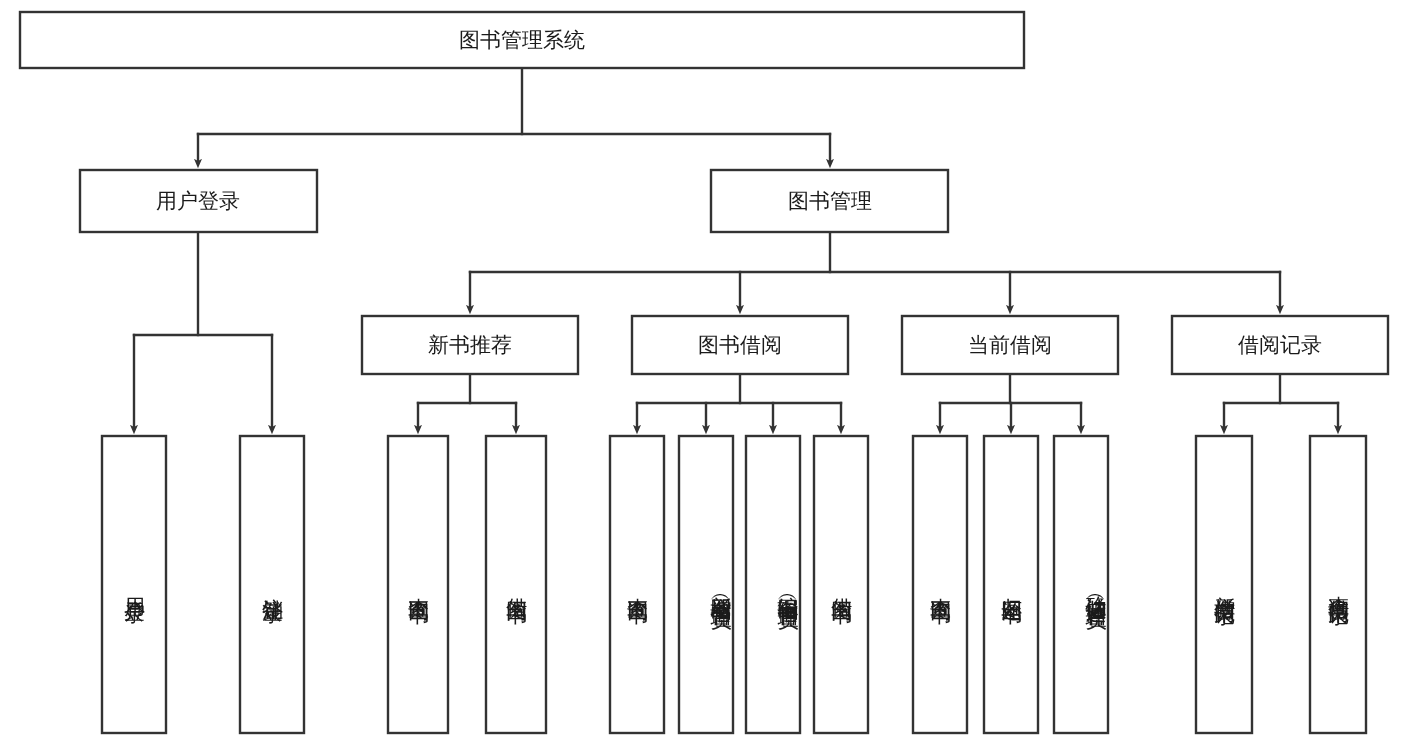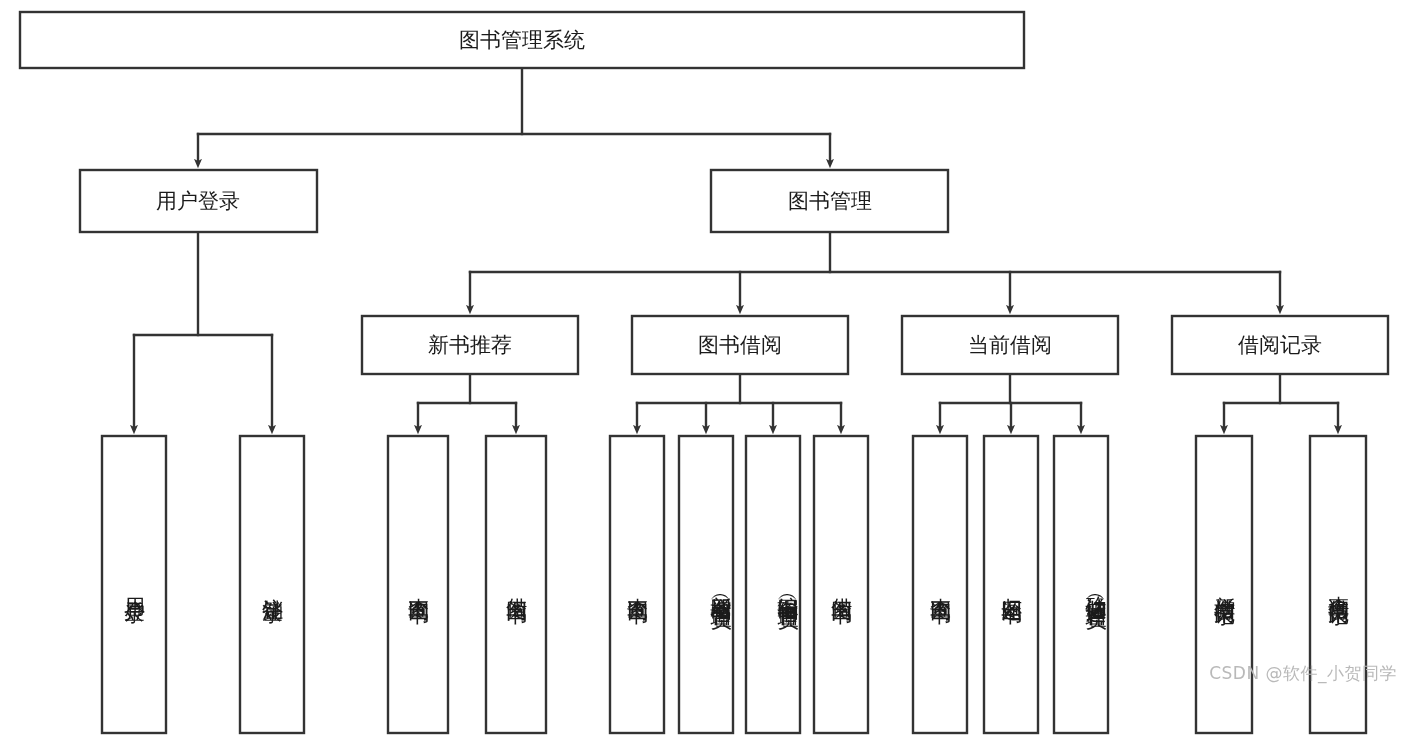--- a/index.html
+++ b/index.html
@@ -180,15 +180,14 @@
   <div class="node-label-v" style="left:746px; top:436px; width:54px; height:297px; display:flex; align-items:flex-start; justify-content:center; padding-top:6px; box-sizing:border-box;">编辑图书（管理员）</div>
   <div class="node-label-v" style="left:814px; top:436px; width:54px; height:297px; display:flex; align-items:center; justify-content:center;">借阅图书</div>
 
   <div class="node-label-v" style="left:913px; top:436px; width:54px; height:297px; display:flex; align-items:center; justify-content:center;">查询图书</div>
   <div class="node-label-v" style="left:984px; top:436px; width:54px; height:297px; display:flex; align-items:center; justify-content:center;">归还图书</div>
   <div class="node-label-v" style="left:1054px; top:436px; width:54px; height:297px; display:flex; align-items:flex-start; justify-content:center; padding-top:6px; box-sizing:border-box;">确认归还（管理员）</div>
 
   <div class="node-label-v" style="left:1196px; top:436px; width:56px; height:297px; display:flex; align-items:center; justify-content:center;">新增借阅记录</div>
   <div class="node-label-v" style="left:1310px; top:436px; width:56px; height:297px; display:flex; align-items:center; justify-content:center;">查询借阅记录</div>
 
-  <div class="watermark">CSDN @软件_小贺同学</div>
 
 </div>
 
 </body></html>

